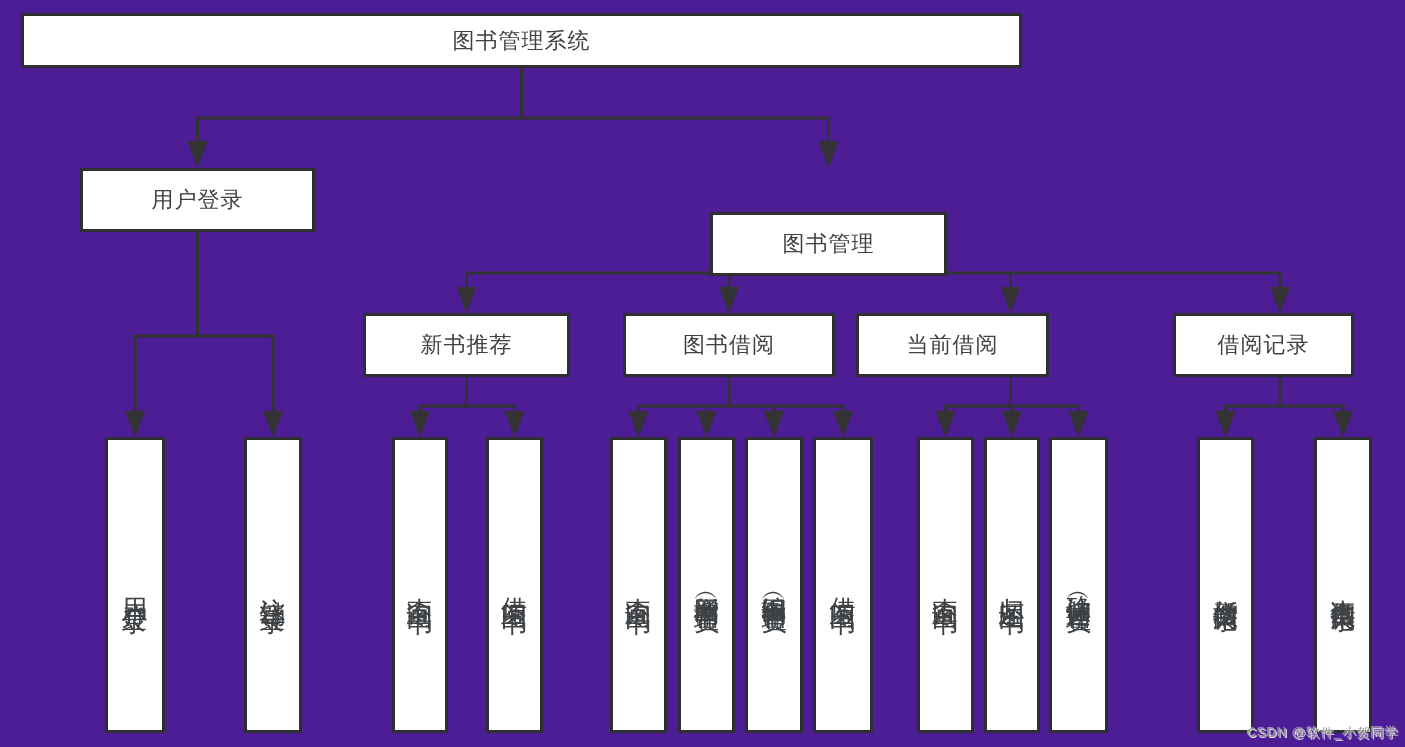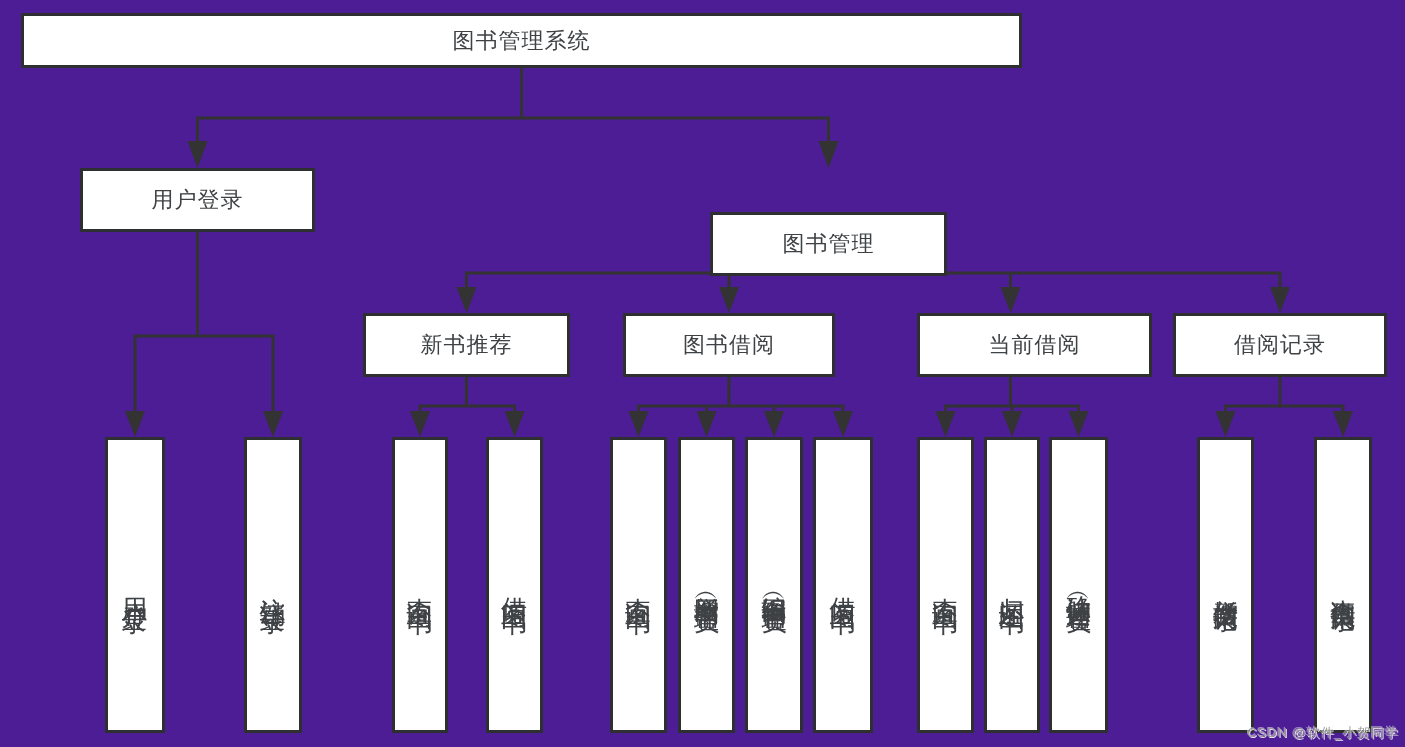--- a/index.html
+++ b/index.html
@@ -93,22 +93,22 @@
     </g>
   </svg>
 
   <div class="hbox" style="left:21px; top:13px; width:1001px; height:55px;">图书管理系统</div>
 
   <div class="hbox" style="left:80px; top:168px; width:235px; height:64px;">用户登录</div>
   <div class="hbox" style="left:710px; top:168px; width:237px; height:64px;margin-top:44px;">图书管理</div>
 
   <div class="hbox" style="left:623px; top:313px; width:212px; height:64px;">图书借阅</div>
   <div class="hbox" style="left:363px; top:313px; width:207px; height:64px;">新书推荐</div>
-  <div class="hbox" style="left:917px; top:313px; width:235px; height:64px;">当前借阅</div>
-  <div class="hbox" style="left:1173px; top:313px; width:214px; height:64px;">借阅记录</div>
+  <div class="hbox" style="left:856px; top:313px; width:193px; height:64px;">当前借阅</div>
+  <div class="hbox" style="left:1173px; top:313px; width:181px; height:64px;">借阅记录</div>
 
   <div class="vbox" style="left:105px; top:437px; width:60px; height:296px;">
     <span class="vtext">用户登录</span>
   </div>
   <div class="vbox" style="left:244px; top:437px; width:58px; height:296px;">
     <span class="vtext">注销登录</span>
   </div>
 
   <div class="vbox" style="left:392px; top:437px; width:56px; height:296px;">
     <span class="vtext">查询图书</span>

